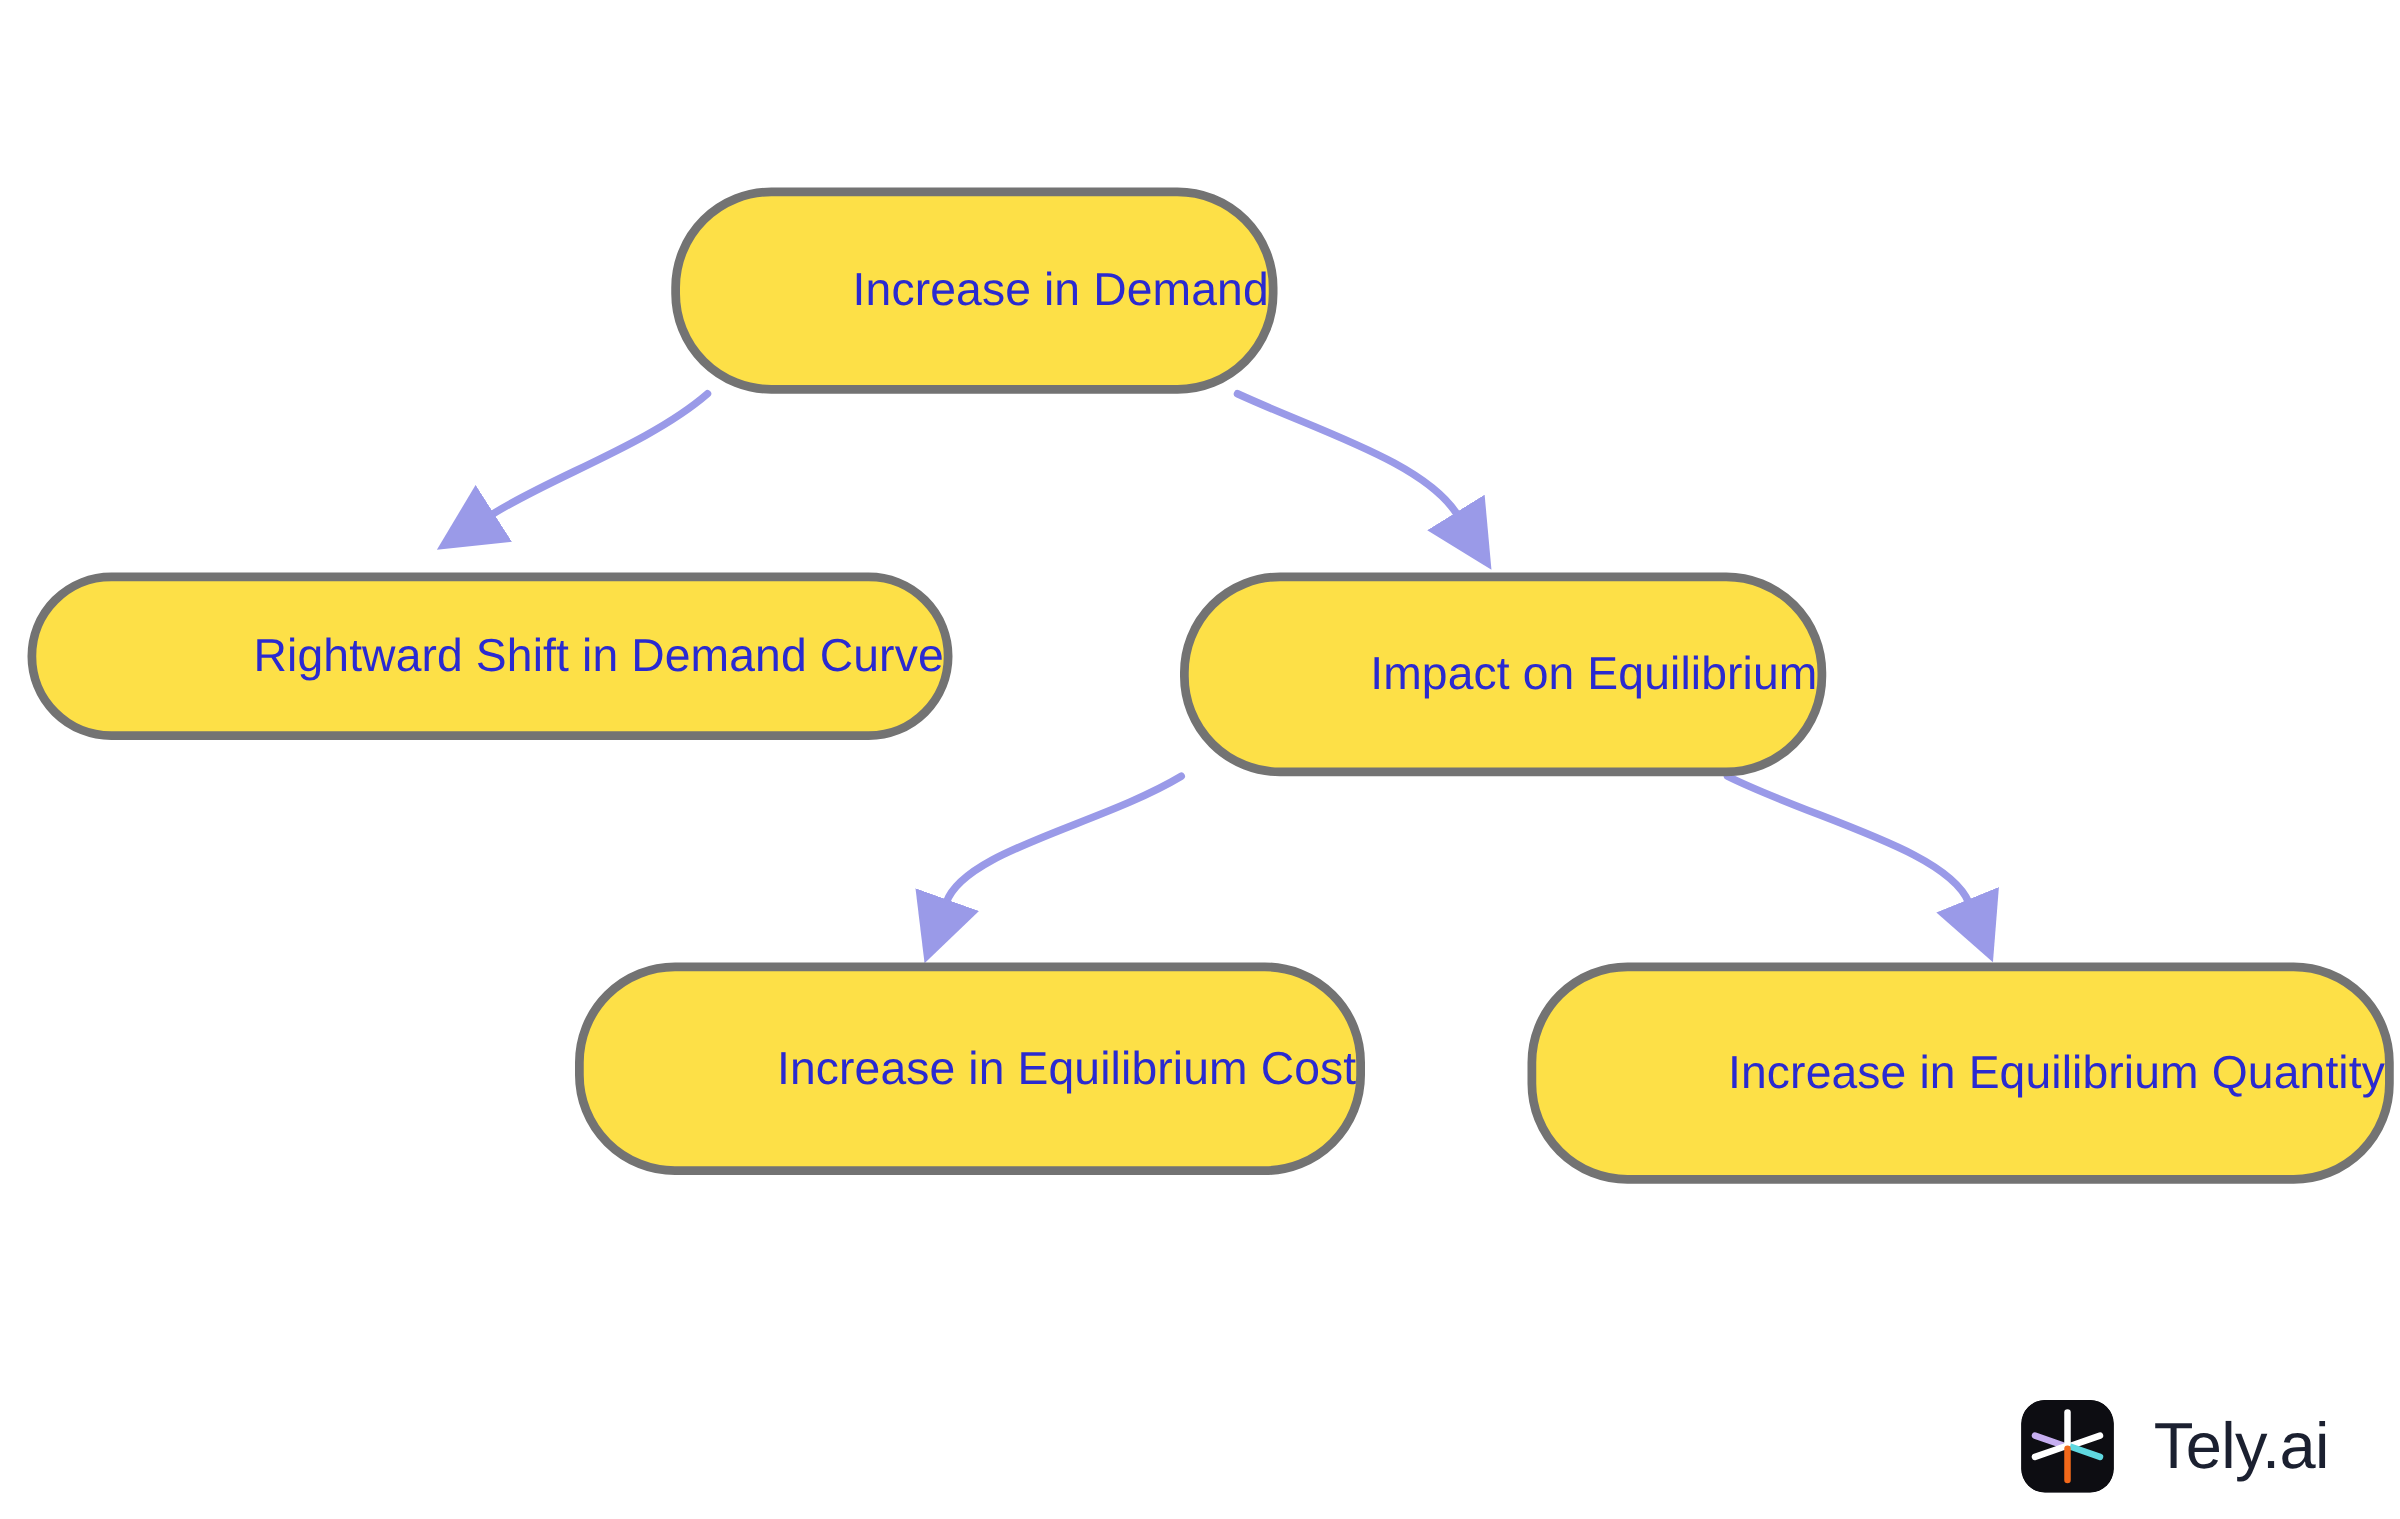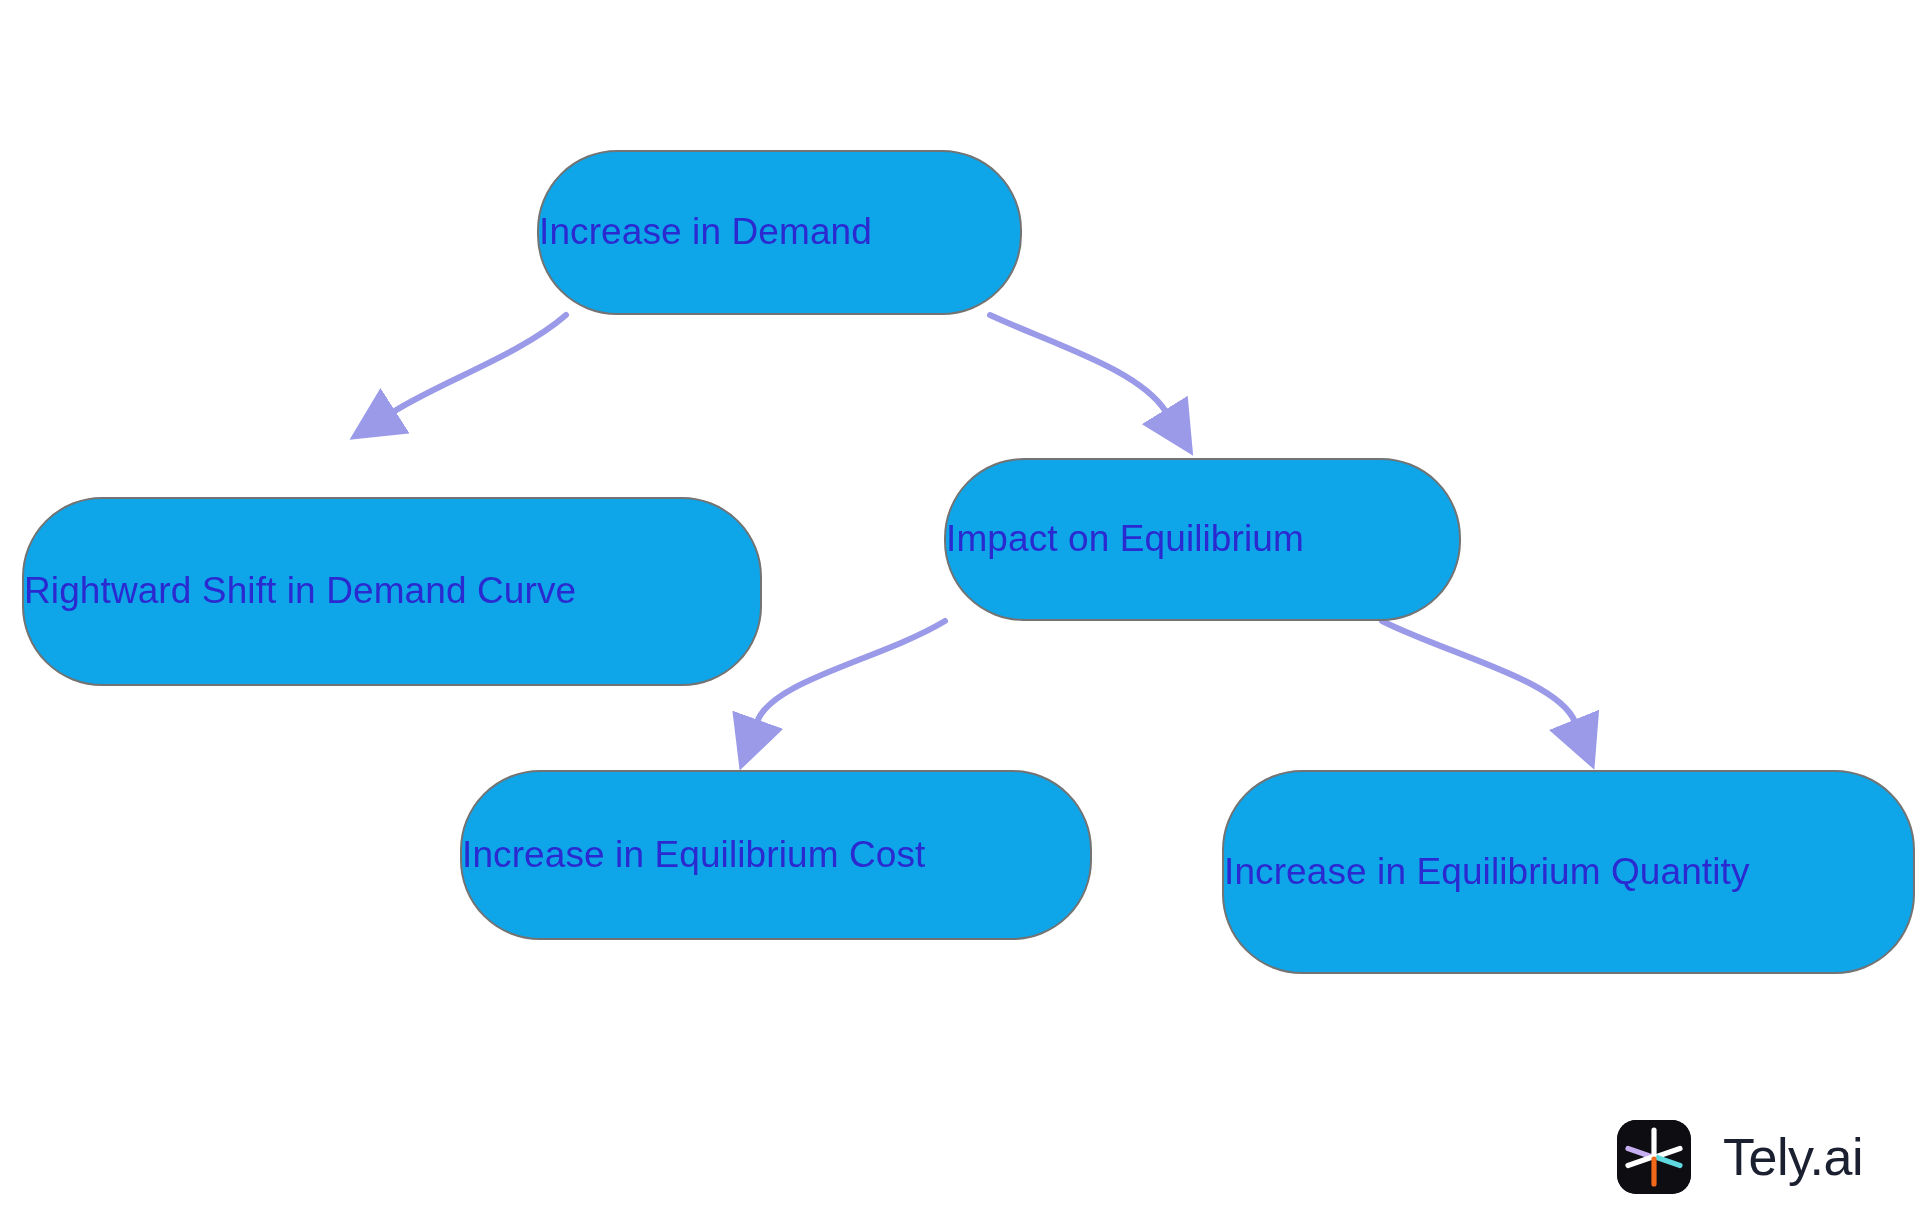--- a/index.html
+++ b/index.html
@@ -22,45 +22,45 @@
     position: absolute;
     left: 0;
     top: 0;
     width: 1920px;
     height: 1215px;
     pointer-events: none;
   }
   .node {
     position: absolute;
     box-sizing: border-box;
-    background: #0ea5e9;
-    border: 2px solid #737373;
+    background: #fde047;
+    border: 7px solid #737373;
     border-radius: 80px;
     display: flex;
     align-items: center;
-    justify-content: flex-start;
+    justify-content: flex-end;
     z-index: 2;
   }
   .node-label {
     color: #2a2ad0;
     font-family: "Liberation Sans", sans-serif;
     font-size: 37px;
     font-weight: 400;
     letter-spacing: 0.1px;
     white-space: nowrap;
     line-height: 1.15;
     text-align: center;
   }
 
   
   #node-root          { left: 537px;  top: 150px; width: 485px; height: 165px; }
-  #node-rightward     { left: 22px;   top: 458px; width: 740px; height: 189px; margin-top: 39px; }
+  #node-rightward     { left: 22px;   top: 458px; width: 740px; height: 134px; }
   #node-equilibrium   { left: 944px;  top: 458px; width: 517px; height: 163px; }
   #node-cost          { left: 460px;  top: 770px; width: 632px; height: 170px; }
-  #node-quantity      { left: 1222px; top: 770px; width: 693px; height: 204px; }
+  #node-quantity      { left: 1222px; top: 770px; width: 693px; height: 177px; }
 
   
   #brand {
     position: absolute;
     left: 1617px;
     top: 1120px;
     display: flex;
     align-items: center;
     gap: 32px;
     z-index: 3;

